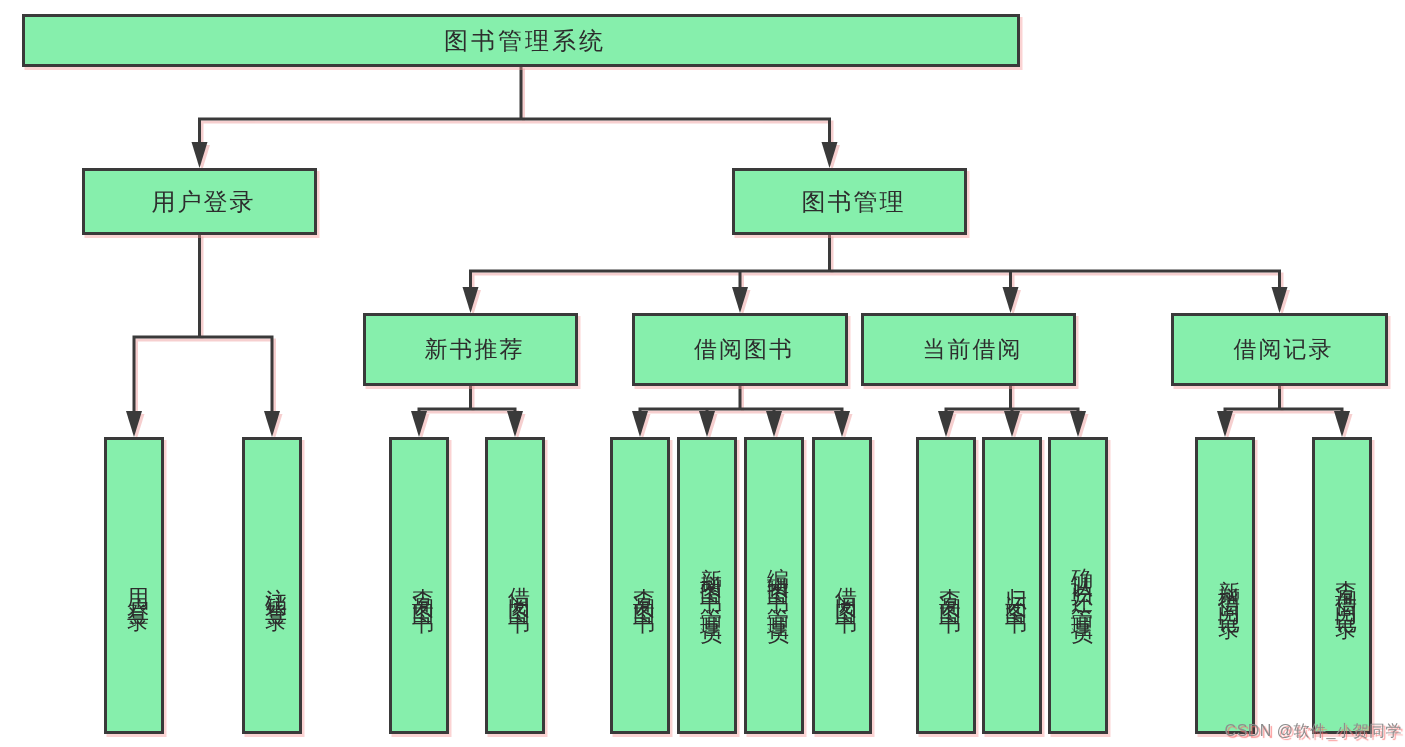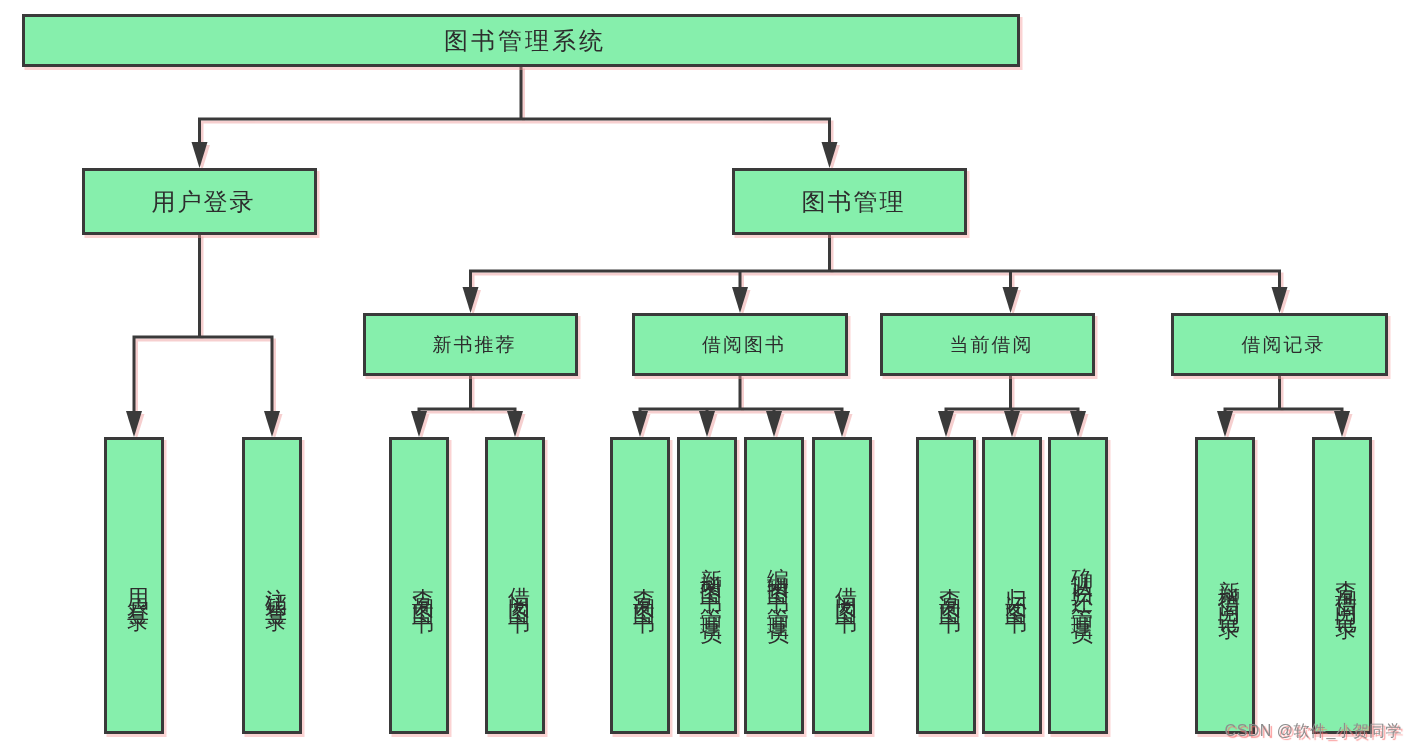--- a/index.html
+++ b/index.html
@@ -38,26 +38,26 @@
   }
   .l2 {
     top: 168px;
     width: 235px; height: 67px;
     font-size: 24px; letter-spacing: 2px;
   }
   .l2-user { left: 82px; }
   .l2-book { left: 724px; margin-left: 8px; }
   .l3 {
     top: 313px;
-    width: 215px; height: 63px;
-    font-size: 19px; letter-spacing: 2px;
+    width: 215px; height: 73px;
+    font-size: 23px; letter-spacing: 2px;
   }
   .l3-recommend { left: 363px; }
   .l3-borrow    { left: 632px; width: 216px; }
-  .l3-current   { left: 880px; }
+  .l3-current   { left: 861px; }
   .l3-records   { left: 1171px; width: 217px; }
   .leaf {
     top: 437px;
     width: 60px; height: 297px;
     font-size: 22px;
   }
   .vtext {
     writing-mode: vertical-rl;
     text-orientation: mixed;
     letter-spacing: 8px;

